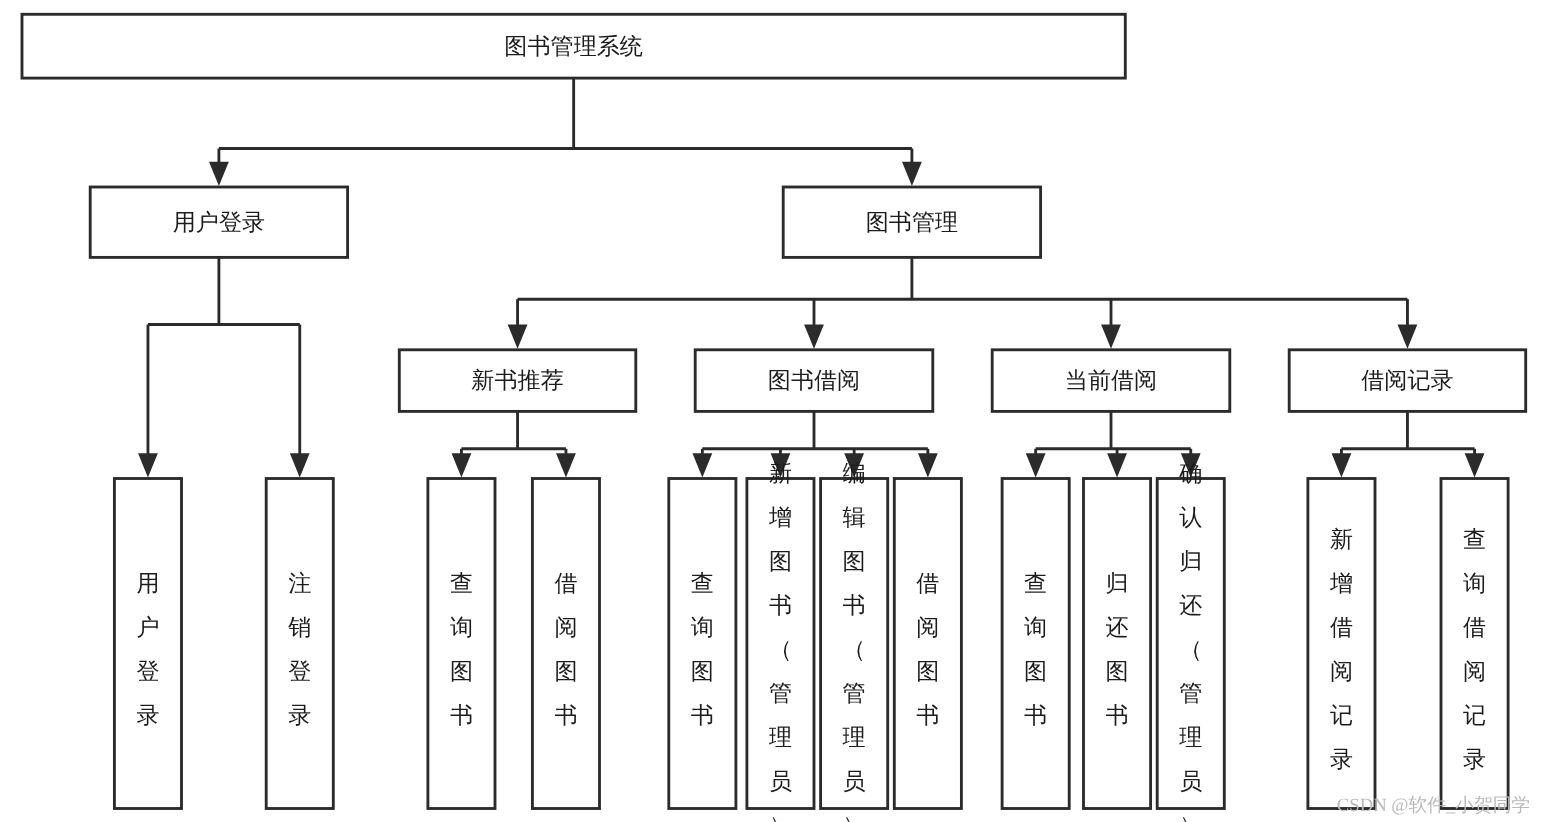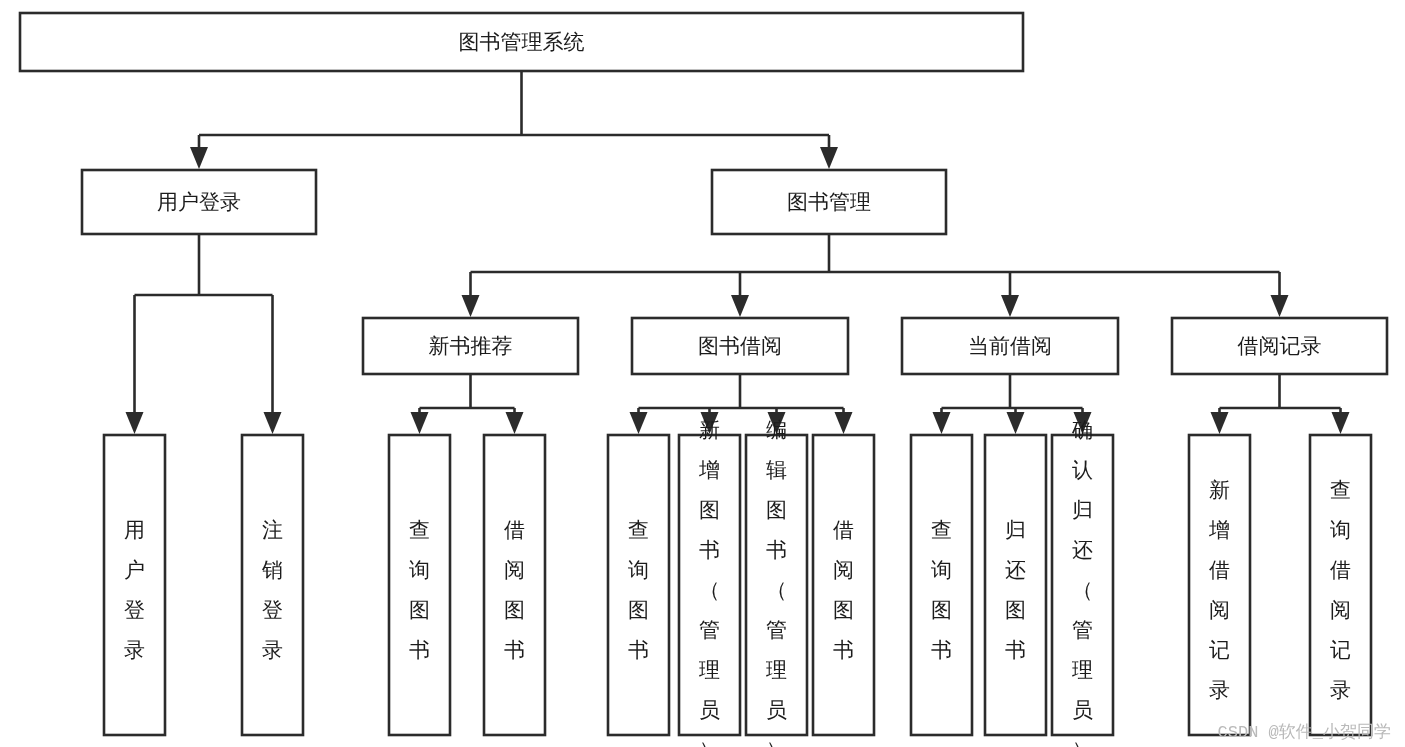--- a/index.html
+++ b/index.html
@@ -45,21 +45,21 @@
     font-family: "DejaVu Sans", "Liberation Sans", sans-serif;
     font-size: 21px;
     fill: #1c1c1c;
     text-anchor: middle;
     dominant-baseline: middle;
   }
   .watermark {
     position: absolute;
     right: 14px;
     bottom: 4px;
-    font-family: Liberation Mono, monospace;
+    font-family: Liberation Serif, serif;
     font-size: 17px;
     color: #b9b9b9;
     white-space: nowrap;
     pointer-events: none;
   }
 </style>
 </head>
 <body>
 
 <div id="diagram-root">

